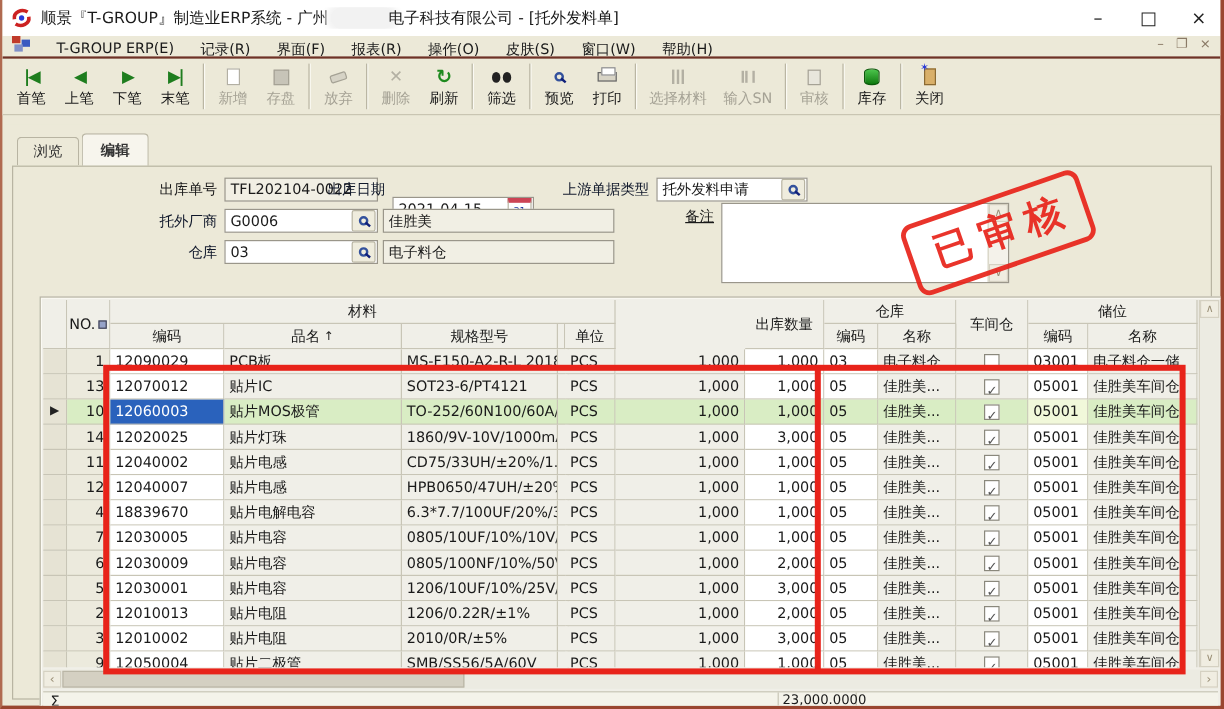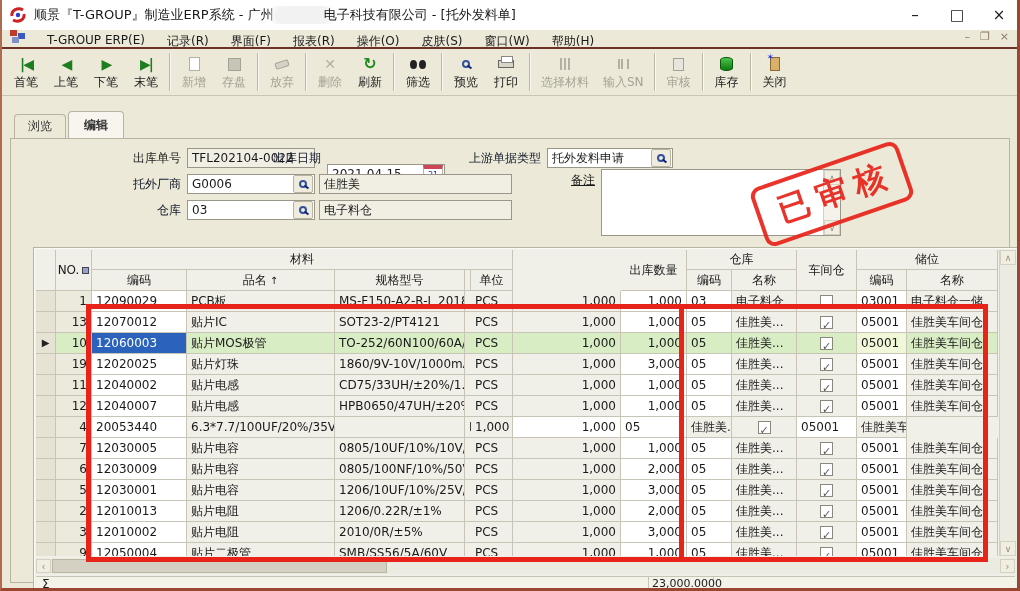--- a/index.html
+++ b/index.html
@@ -350,21 +350,21 @@
               <div class="cb"></div>
             </div>
             <div class="c-lc white">03001</div>
             <div class="c-ln">电子料仓一储</div>
           </div>
           <div class="trow cols">
             <div class="c-ind"></div>
             <div class="c-no">13</div>
             <div class="c-code white">12070012</div>
             <div class="c-name">贴片IC</div>
-            <div class="c-spec">SOT23-2/PT4121</div>
+            <div class="c-spec">SOT23-6/PT4121</div>
             <div class="c-gap"></div>
             <div class="c-unit">PCS</div>
             <div class="c-oq num">1,000</div>
             <div class="c-outq num white">1,000</div>
             <div class="c-whc white">05</div>
             <div class="c-whn">佳胜美...</div>
             <div class="c-ws">
               <div class="cb on"></div>
             </div>
             <div class="c-lc white">05001</div>
@@ -383,21 +383,21 @@
             <div class="c-whc white">05</div>
             <div class="c-whn">佳胜美...</div>
             <div class="c-ws">
               <div class="cb on"></div>
             </div>
             <div class="c-lc white">05001</div>
             <div class="c-ln">佳胜美车间仓</div>
           </div>
           <div class="trow cols">
             <div class="c-ind"></div>
-            <div class="c-no">19</div>
+            <div class="c-no">14</div>
             <div class="c-code white">12020025</div>
             <div class="c-name">贴片灯珠</div>
             <div class="c-spec">1860/9V-10V/1000mA/5600K-6500K...</div>
             <div class="c-gap"></div>
             <div class="c-unit">PCS</div>
             <div class="c-oq num">1,000</div>
             <div class="c-outq num white">3,000</div>
             <div class="c-whc white">05</div>
             <div class="c-whn">佳胜美...</div>
             <div class="c-ws">
@@ -438,21 +438,22 @@
             <div class="c-whn">佳胜美...</div>
             <div class="c-ws">
               <div class="cb on"></div>
             </div>
             <div class="c-lc white">05001</div>
             <div class="c-ln">佳胜美车间仓</div>
           </div>
           <div class="trow cols">
             <div class="c-ind"></div>
             <div class="c-no">4</div>
-            <div class="c-code white">20053440</div>
+            <div class="c-code white">18839670</div>
+            <div class="c-name">贴片电解电容</div>
             <div class="c-spec">6.3*7.7/100UF/20%/35V/电解/105℃</div>
             <div class="c-gap"></div>
             <div class="c-unit">PCS</div>
             <div class="c-oq num">1,000</div>
             <div class="c-outq num white">1,000</div>
             <div class="c-whc white">05</div>
             <div class="c-whn">佳胜美...</div>
             <div class="c-ws">
               <div class="cb on"></div>
             </div>

